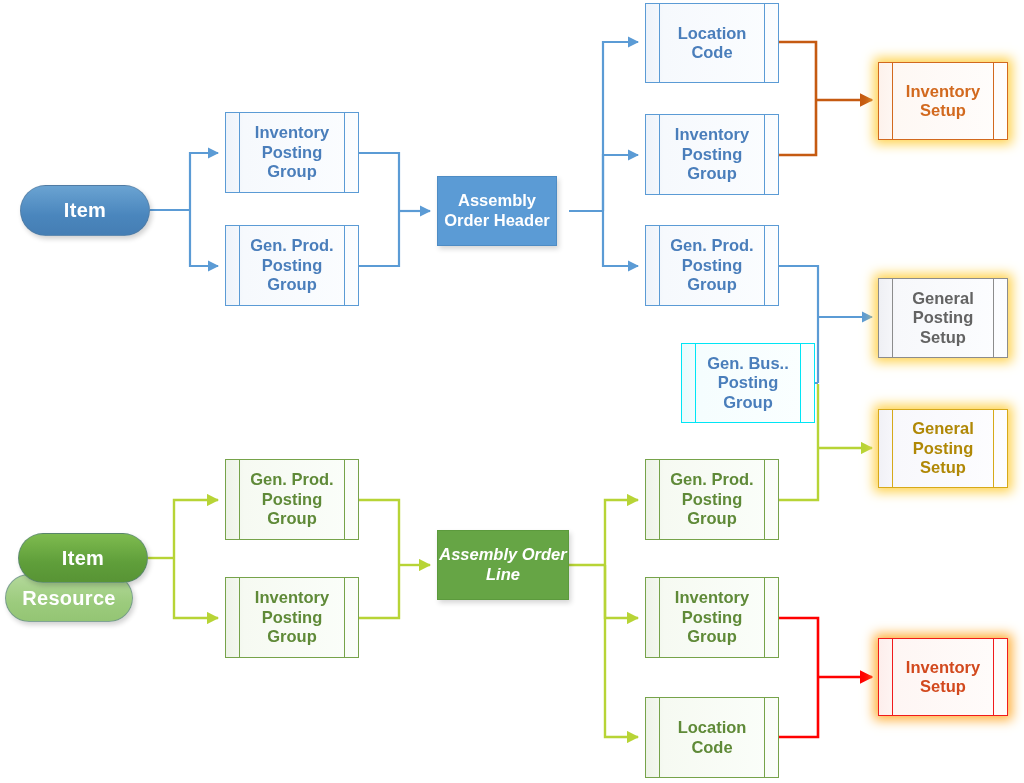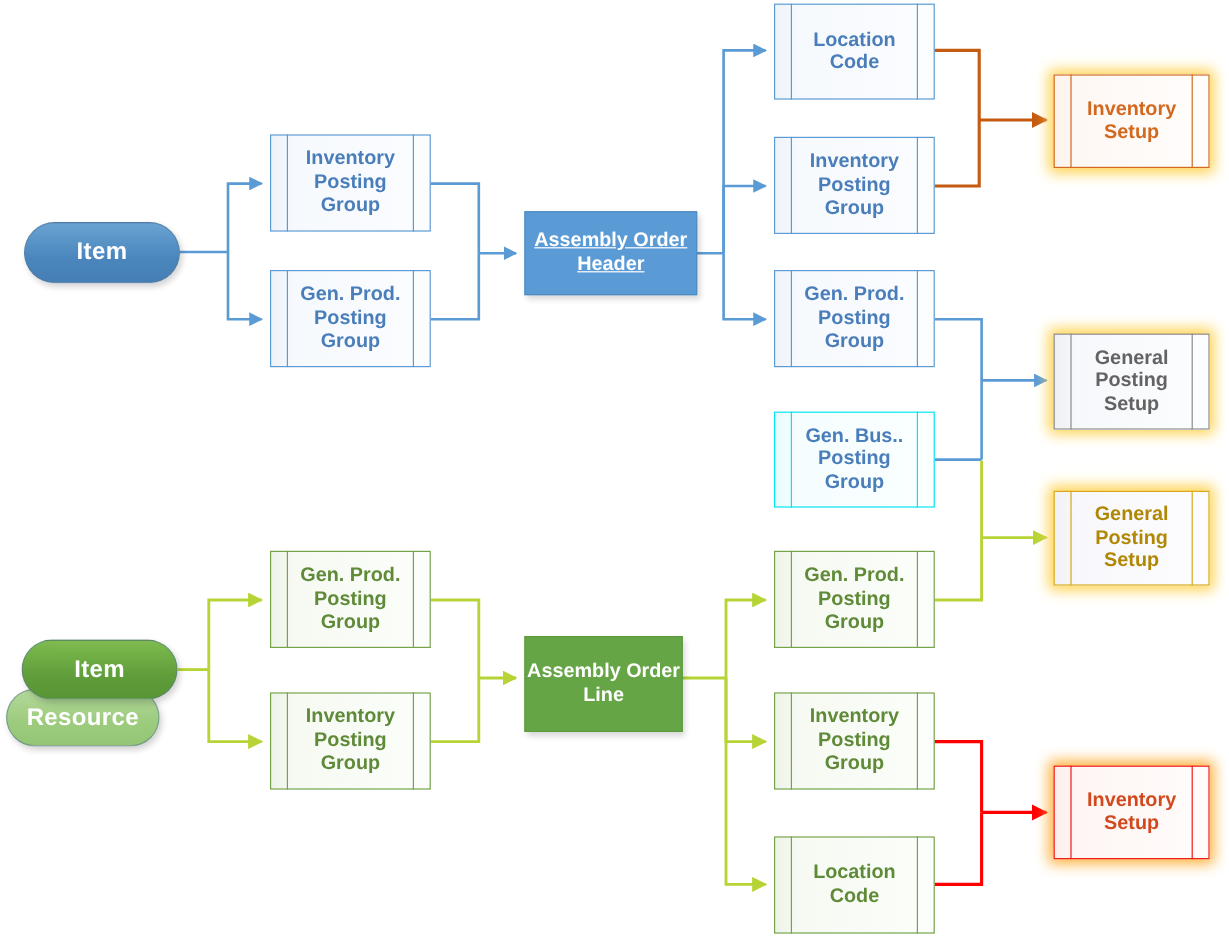--- a/index.html
+++ b/index.html
@@ -51,21 +51,21 @@
   }
   .proc::before { left: 13px; }
   .proc::after  { right: 13px; }
 
   
   .proc.blue { border-color:#5b9bd5; color:#4a7ebb; }
   .proc.blue::before, .proc.blue::after { border-left-color:#5b9bd5; }
 
   
   .proc.cyan { border-color:#00e5f5; color:#4a7ebb;
-    background: linear-gradient(to right,#e9fbfd 0%,#f5fdfe 14%,#fbffff 100%); }
+    background: linear-gradient(to right,#e9fbfd 0%,#f5fdfe 14%,#fbffff 100%); margin-left: 36px; }
   .proc.cyan::before, .proc.cyan::after { border-left-color:#00e5f5; }
 
   
   .proc.green { border-color:#76a34a; color:#5f8a38;
     background: linear-gradient(to right,#eef3e8 0%,#f6faf2 14%,#fbfefa 100%); }
   .proc.green::before, .proc.green::after { border-left-color:#76a34a; }
 
   
   .proc.orange { border-color:#d2691e; color:#d2691e;
     background: linear-gradient(to right,#fdf2ec 0%,#fef8f4 14%,#fffdfc 100%);
@@ -198,21 +198,21 @@
   </div>
 
   <div class="proc blue" style="left:225px; top:112px; width:134px; height:81px;">
     <span class="txt">Inventory Posting Group</span>
   </div>
 
   <div class="proc blue" style="left:225px; top:225px; width:134px; height:81px;">
     <span class="txt">Gen. Prod. Posting Group</span>
   </div>
 
-  <div class="solid blue" style="left:437px; top:176px; width:144px; height:70px;text-decoration:underline;">
+  <div class="solid blue" style="left:437px; top:176px; width:120px; height:70px;">
     <span class="txt">Assembly Order Header</span>
   </div>
 
   <div class="proc blue" style="left:645px; top:3px; width:134px; height:80px;">
     <span class="txt">Location Code</span>
   </div>
 
   <div class="proc blue" style="left:645px; top:114px; width:134px; height:81px;">
     <span class="txt">Inventory Posting Group</span>
   </div>
@@ -242,21 +242,21 @@
   </div>
 
   <div class="proc green" style="left:225px; top:459px; width:134px; height:81px;">
     <span class="txt">Gen. Prod. Posting Group</span>
   </div>
 
   <div class="proc green" style="left:225px; top:577px; width:134px; height:81px;">
     <span class="txt">Inventory Posting Group</span>
   </div>
 
-  <div class="solid green" style="left:437px; top:530px; width:132px; height:80px;">
+  <div class="solid green" style="left:437px; top:530px; width:132px; height:70px;font-style:italic;">
     <span class="txt">Assembly Order Line</span>
   </div>
 
   <div class="proc green" style="left:645px; top:459px; width:134px; height:81px;">
     <span class="txt">Gen. Prod. Posting Group</span>
   </div>
 
   <div class="proc green" style="left:645px; top:577px; width:134px; height:81px;">
     <span class="txt">Inventory Posting Group</span>
   </div>

